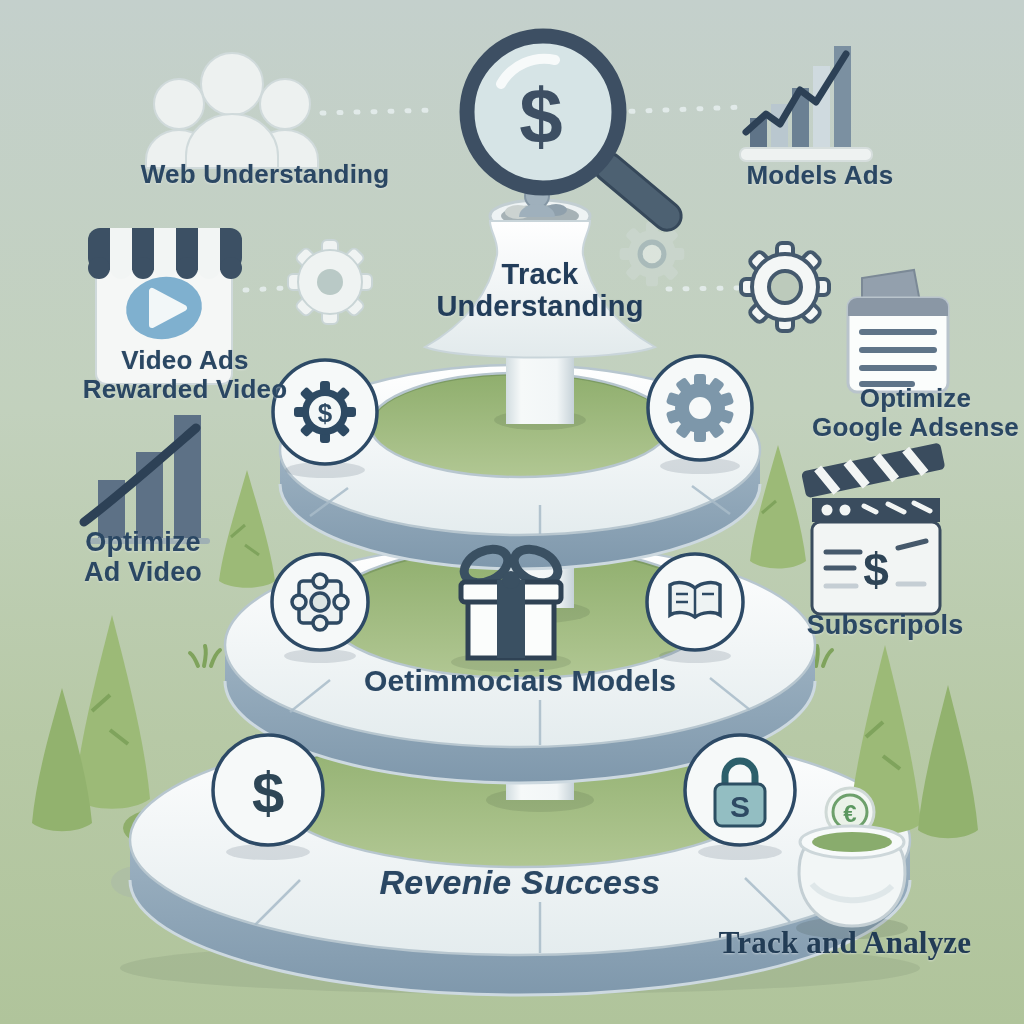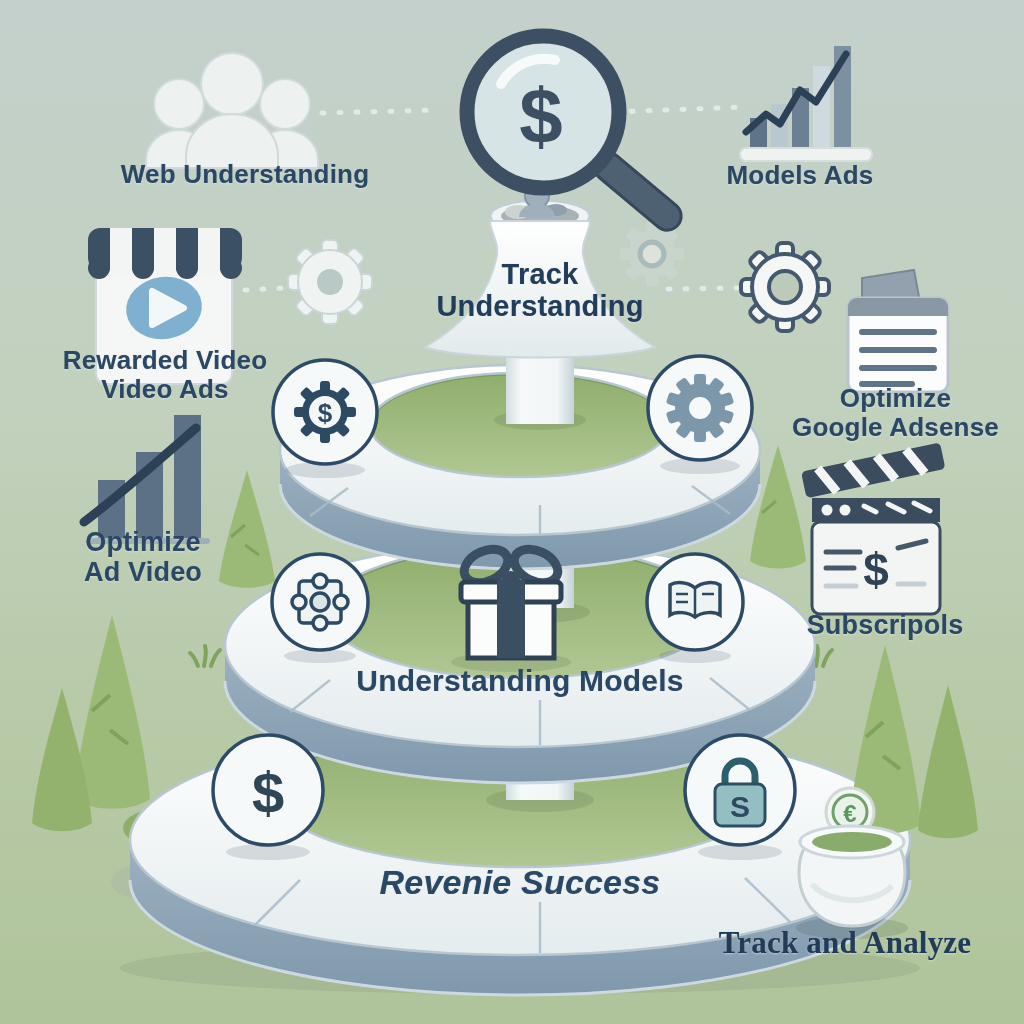--- a/index.html
+++ b/index.html
@@ -7,21 +7,21 @@
     position:relative;width:1024px;height:1024px;overflow:hidden;
     background:linear-gradient(180deg,#c4d0cc 0%,#c2d1bd 40%,#b7c9a6 72%,#b0c49b 100%);
     font-family:"Liberation Sans",sans-serif;
   }
   #scene{position:absolute;left:0;top:0;}
   .lbl{
     position:absolute;text-align:center;font-weight:700;color:#2a4763;
     text-shadow:0 1px 2px rgba(255,255,255,.45), 0 0 1px rgba(34,58,84,.35);
     letter-spacing:.2px;line-height:1.12;
   }
-  .fs26{font-size:26px;} .fs27{font-size:27px;} .fs29{font-size:29px;}
+  .fs26{font-size:26px;margin-left:20px;} .fs27{font-size:27px;} .fs29{font-size:29px;}
   .fs30{font-size:30px;} .fs31{font-size:31px;font-family:Liberation Serif, serif;} .fs34{font-size:34px;}
   svg text{font-family:"Liberation Sans",sans-serif;font-weight:700;}
 </style>
 </head>
 <body>
 
 <div id="canvas">
 
 <svg id="scene" width="1024" height="1024" viewBox="0 0 1024 1024">
   <defs>
@@ -407,36 +407,36 @@
 <div class="lbl fs26" style="left:70px;top:160px;width:350px;">Web Understanding</div>
 
 <div class="lbl fs26" style="left:655px;top:161px;width:290px;">Models Ads</div>
 
 <div class="lbl fs29" style="left:390px;top:258px;width:300px;color:#223d5a;">
   <div>Track</div>
   <div>Understanding</div>
 </div>
 
 <div class="lbl fs26" style="left:25px;top:346px;width:280px;">
+  <div>Video Ads</div>
   <div>Rewarded Video</div>
-  <div>Video Ads</div>
 </div>
 
 <div class="lbl fs26" style="left:768px;top:384px;width:255px;">
   <div>Optimize</div>
   <div>Google Adsense</div>
 </div>
 
 <div class="lbl fs27" style="left:28px;top:527px;width:230px;">
   <div>Optimize</div>
   <div>Ad Video</div>
 </div>
 
 <div class="lbl fs27" style="left:775px;top:610px;width:220px;">Subscripols</div>
 
 
-<div class="lbl fs30" style="left:300px;top:664px;width:440px;">Understanding Models</div>
+<div class="lbl fs30" style="left:300px;top:664px;width:440px;">Oetimmociais Models</div>
 
 <div class="lbl fs34" style="left:320px;top:863px;width:400px;font-style:italic;">Revenie Success</div>
 
 <div class="lbl fs31" style="left:680px;top:926px;width:330px;color:#223c55;">Track and Analyze</div>
 
 </div>
 
 </body></html>

